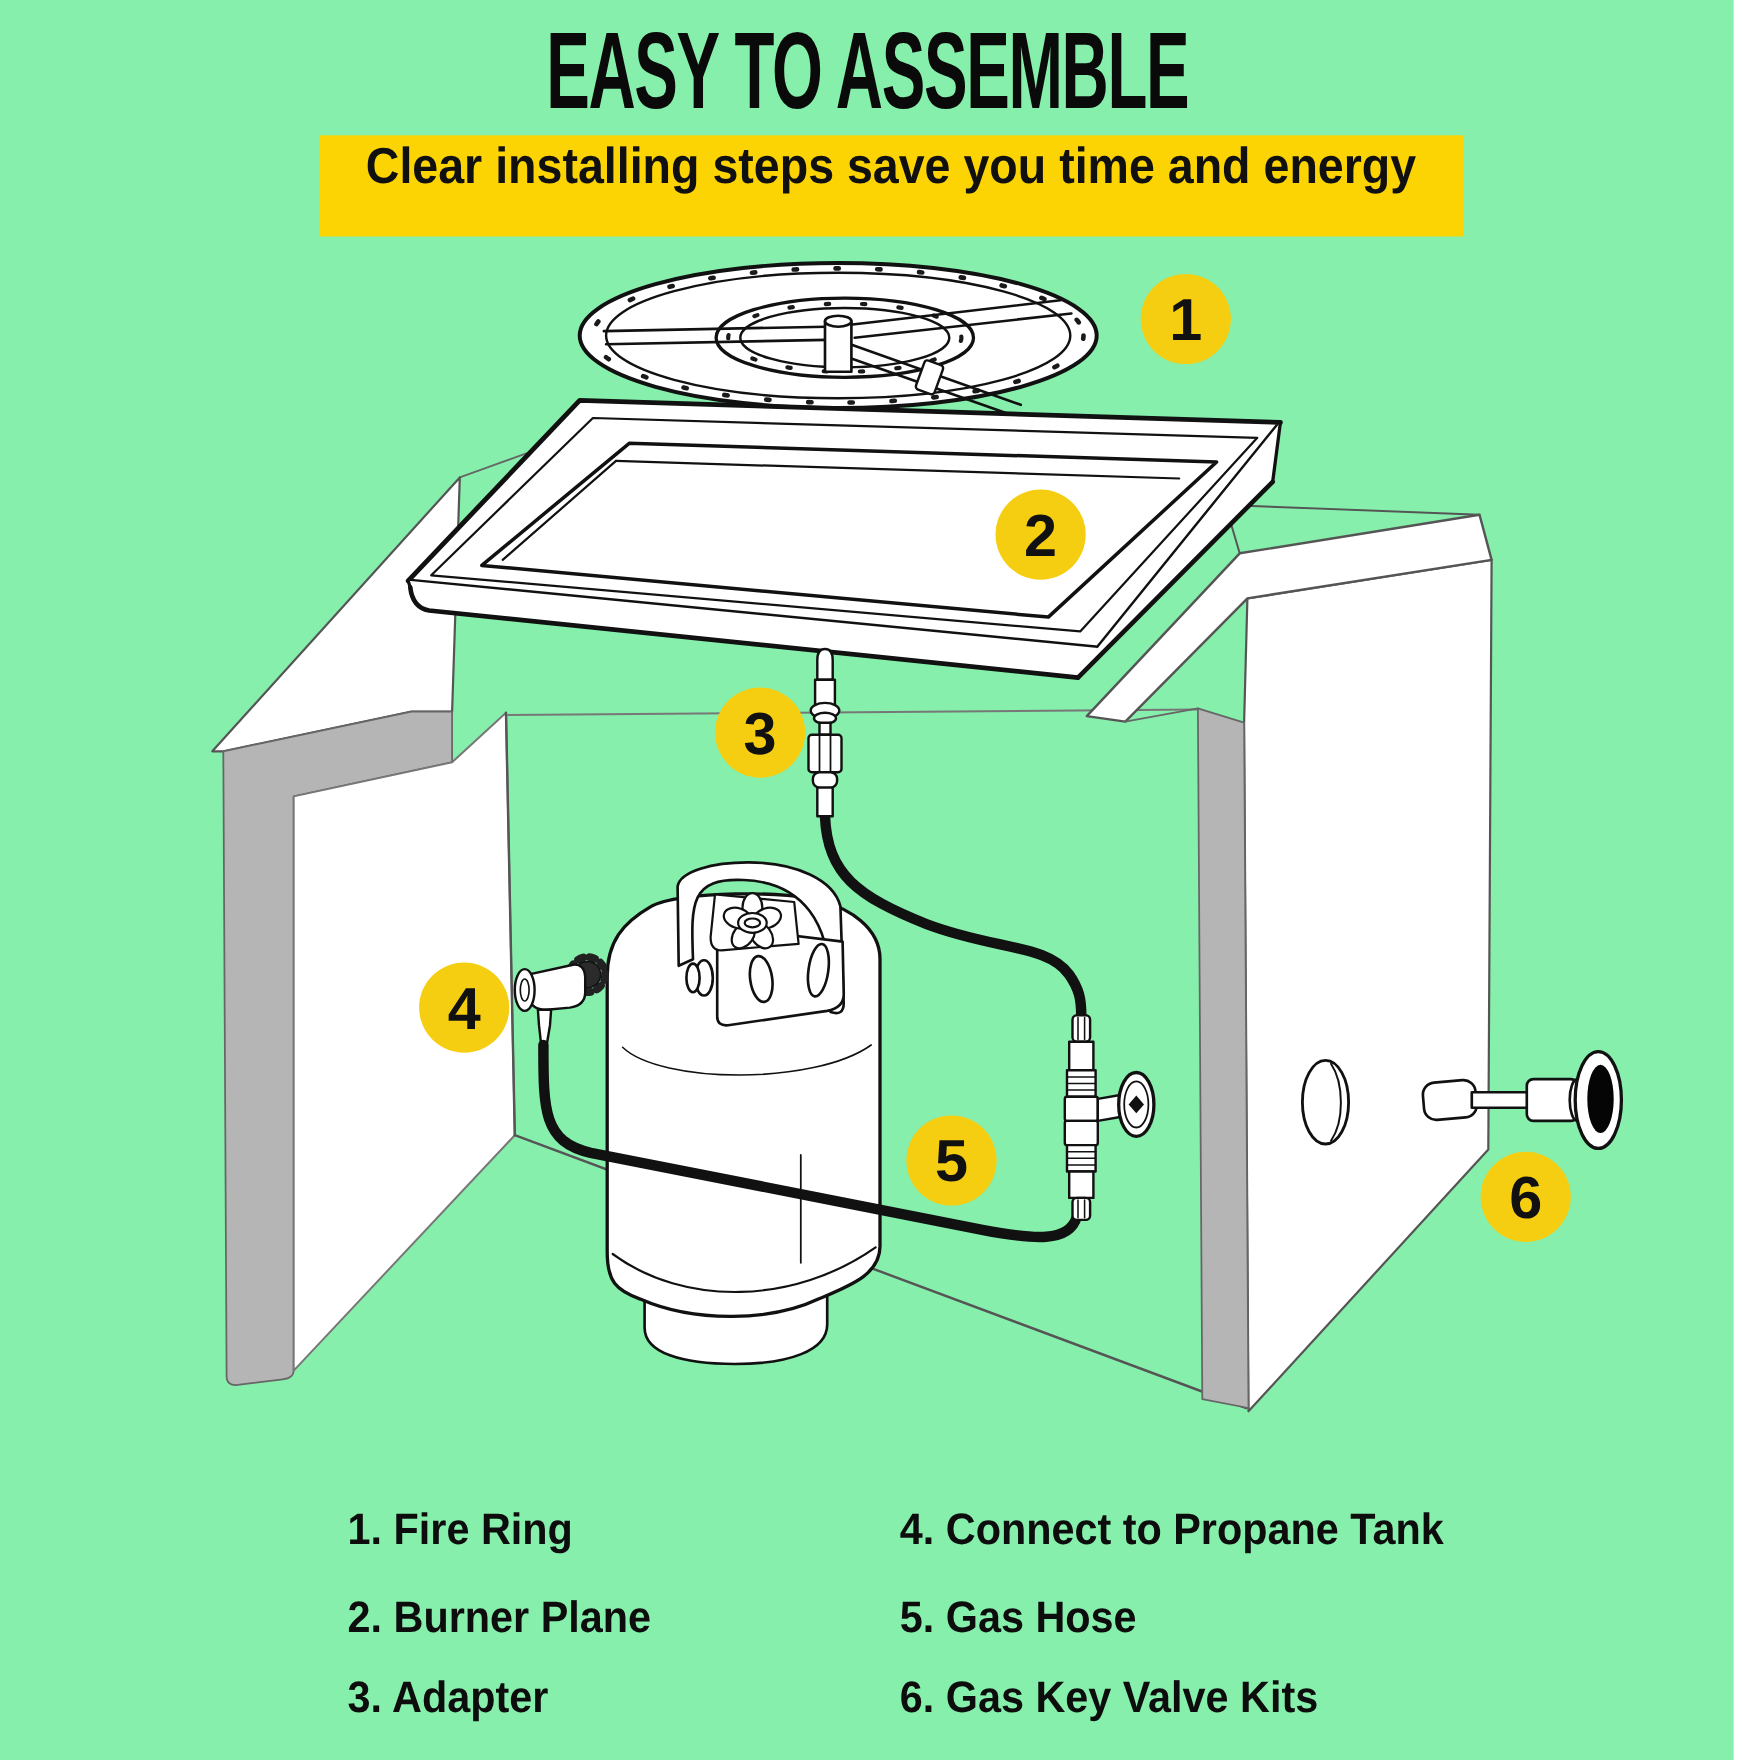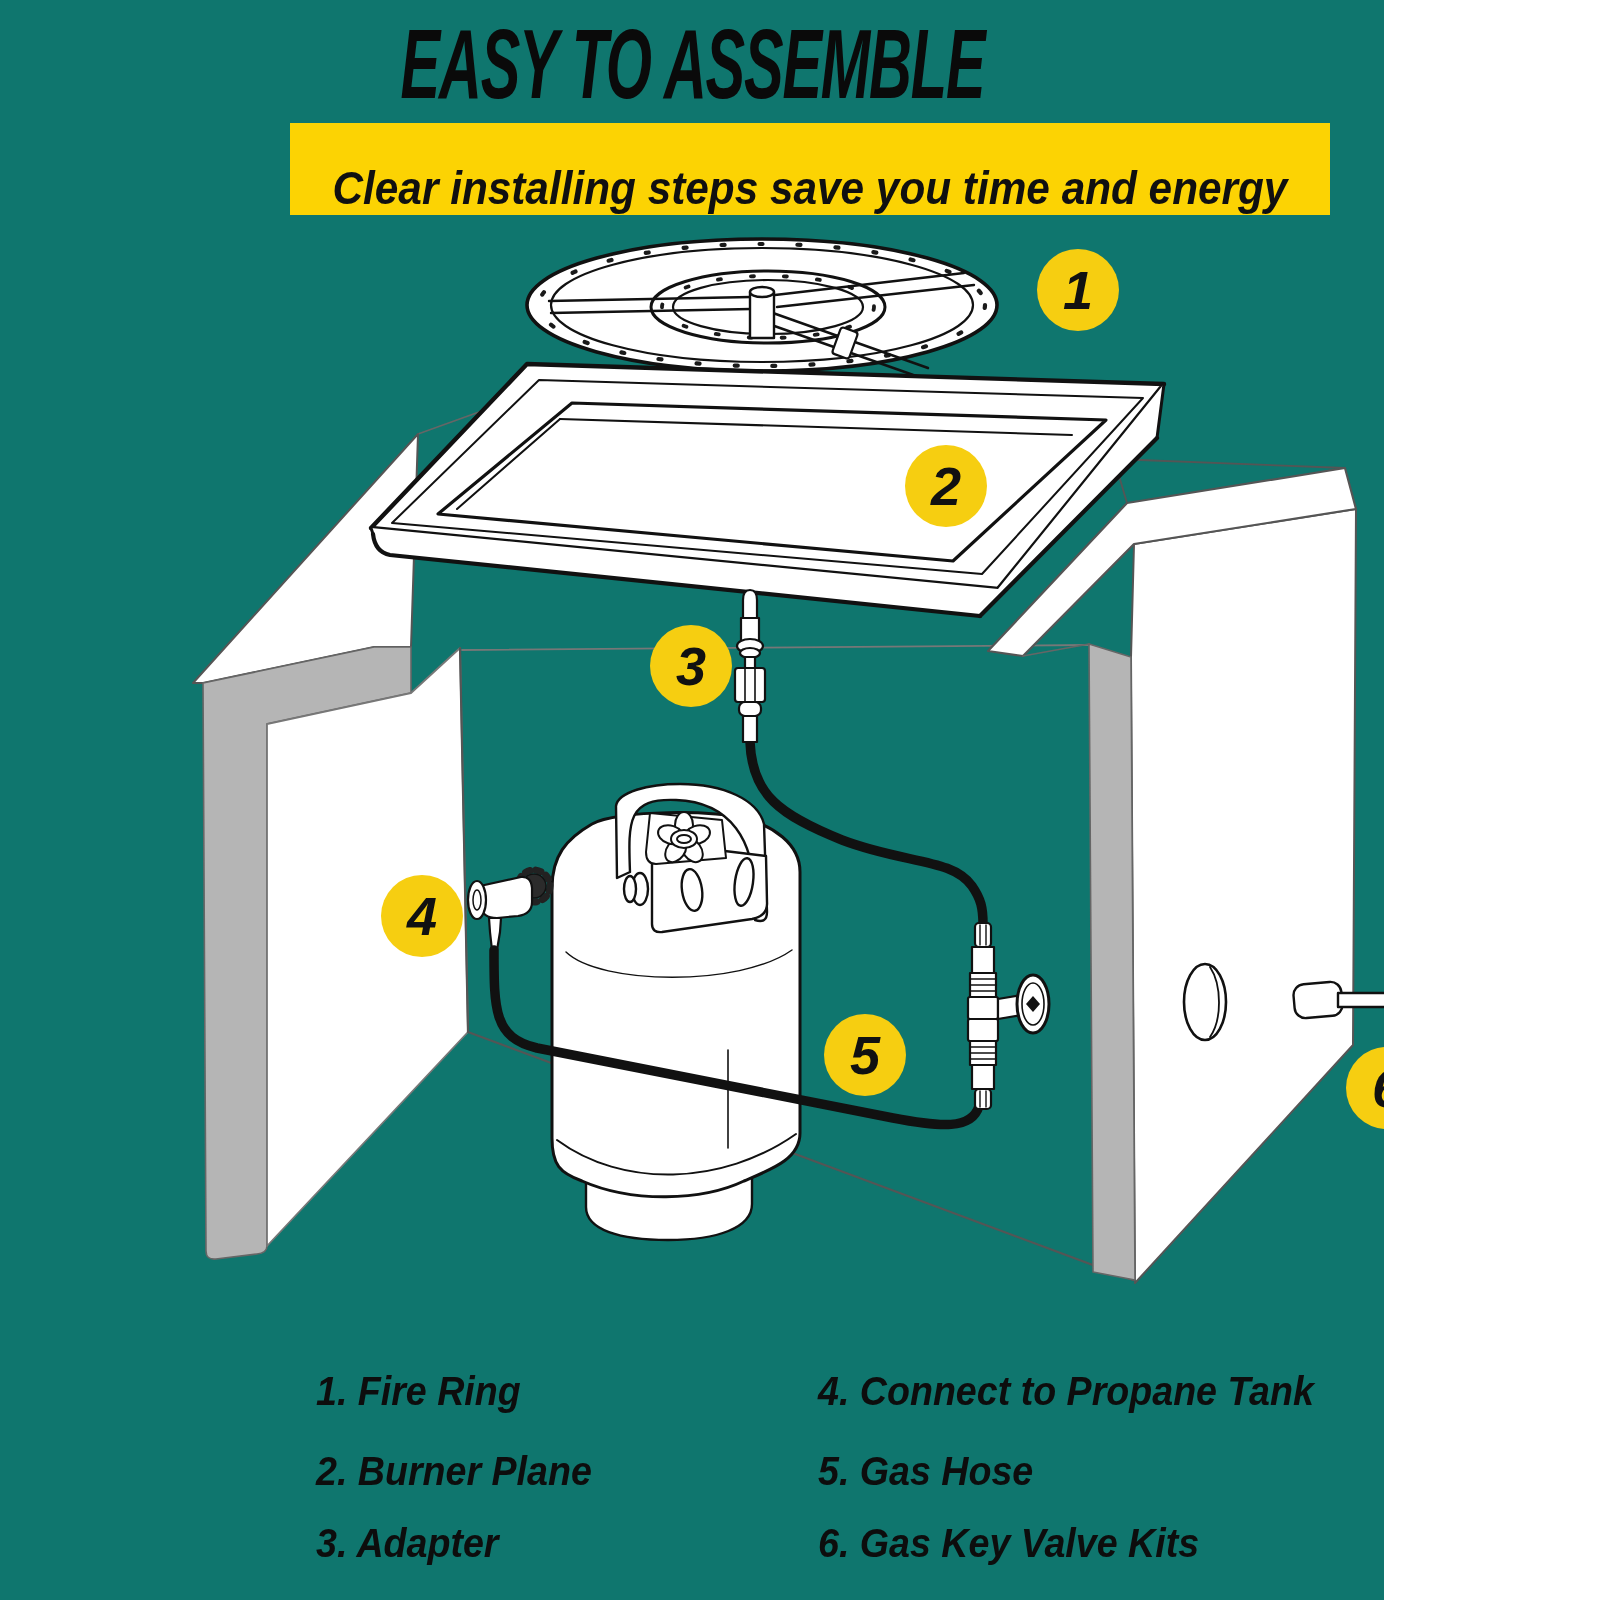--- a/index.html
+++ b/index.html
@@ -1,22 +1,22 @@
 <!DOCTYPE html>
 <html style="--banner-bg: #FCD303; --circle-bg: #F6CE11;"><head>
 <meta charset="utf-8">
 <style>
   html,body{margin:0;padding:0;background:#ffffff;}
-  .canvas{position:relative;width:1384px;height:1600px;background:#0f766e;overflow:hidden;
-          font-family:"Liberation Sans","DejaVu Sans",sans-serif;font-style:italic;}
+  .canvas{position:relative;width:1576px;height:1600px;background:#86efac;overflow:hidden;
+          font-family:"Liberation Sans","DejaVu Sans",sans-serif;}
   .title-wrap{position:absolute;left:0;top:14px;width:100%;text-align:center;}
   .title-wrap h1{margin:0;font-size:99px;font-weight:700;color:#0a0a0a;letter-spacing:-2px;line-height:1;}
   .title-wrap h1 span{display:inline-block;transform:scaleX(0.60);transform-origin:50% 50%;white-space:nowrap;}
   .banner{position:absolute;left:290px;top:123px;width:1040px;height:92px;
-          background:var(--banner-bg,#FCD303);display:flex;align-items:flex-end;justify-content:center;}
+          background:var(--banner-bg,#FCD303);display:flex;align-items:flex-start;justify-content:center;}
   .banner span{display:inline-block;font-size:46px;font-weight:700;color:#101010;
           transform:scaleX(0.92);transform-origin:50% 50%;white-space:nowrap;}
   .diagram{position:absolute;left:0;top:0;width:1600px;height:1600px;}
   .legend-item{position:absolute;font-size:40px;font-weight:700;color:#0d0d0d;white-space:nowrap;
           transform:scaleX(0.94);transform-origin:0 0;}
   .lc{left:316px;} .rc{left:818px;}
   .r1{top:1369px;} .r2{top:1449px;} .r3{top:1521px;}
   text.cnum{font-family:"Liberation Sans","DejaVu Sans",sans-serif;font-weight:700;font-size:54px;fill:#111;}
 </style>
 </head>

